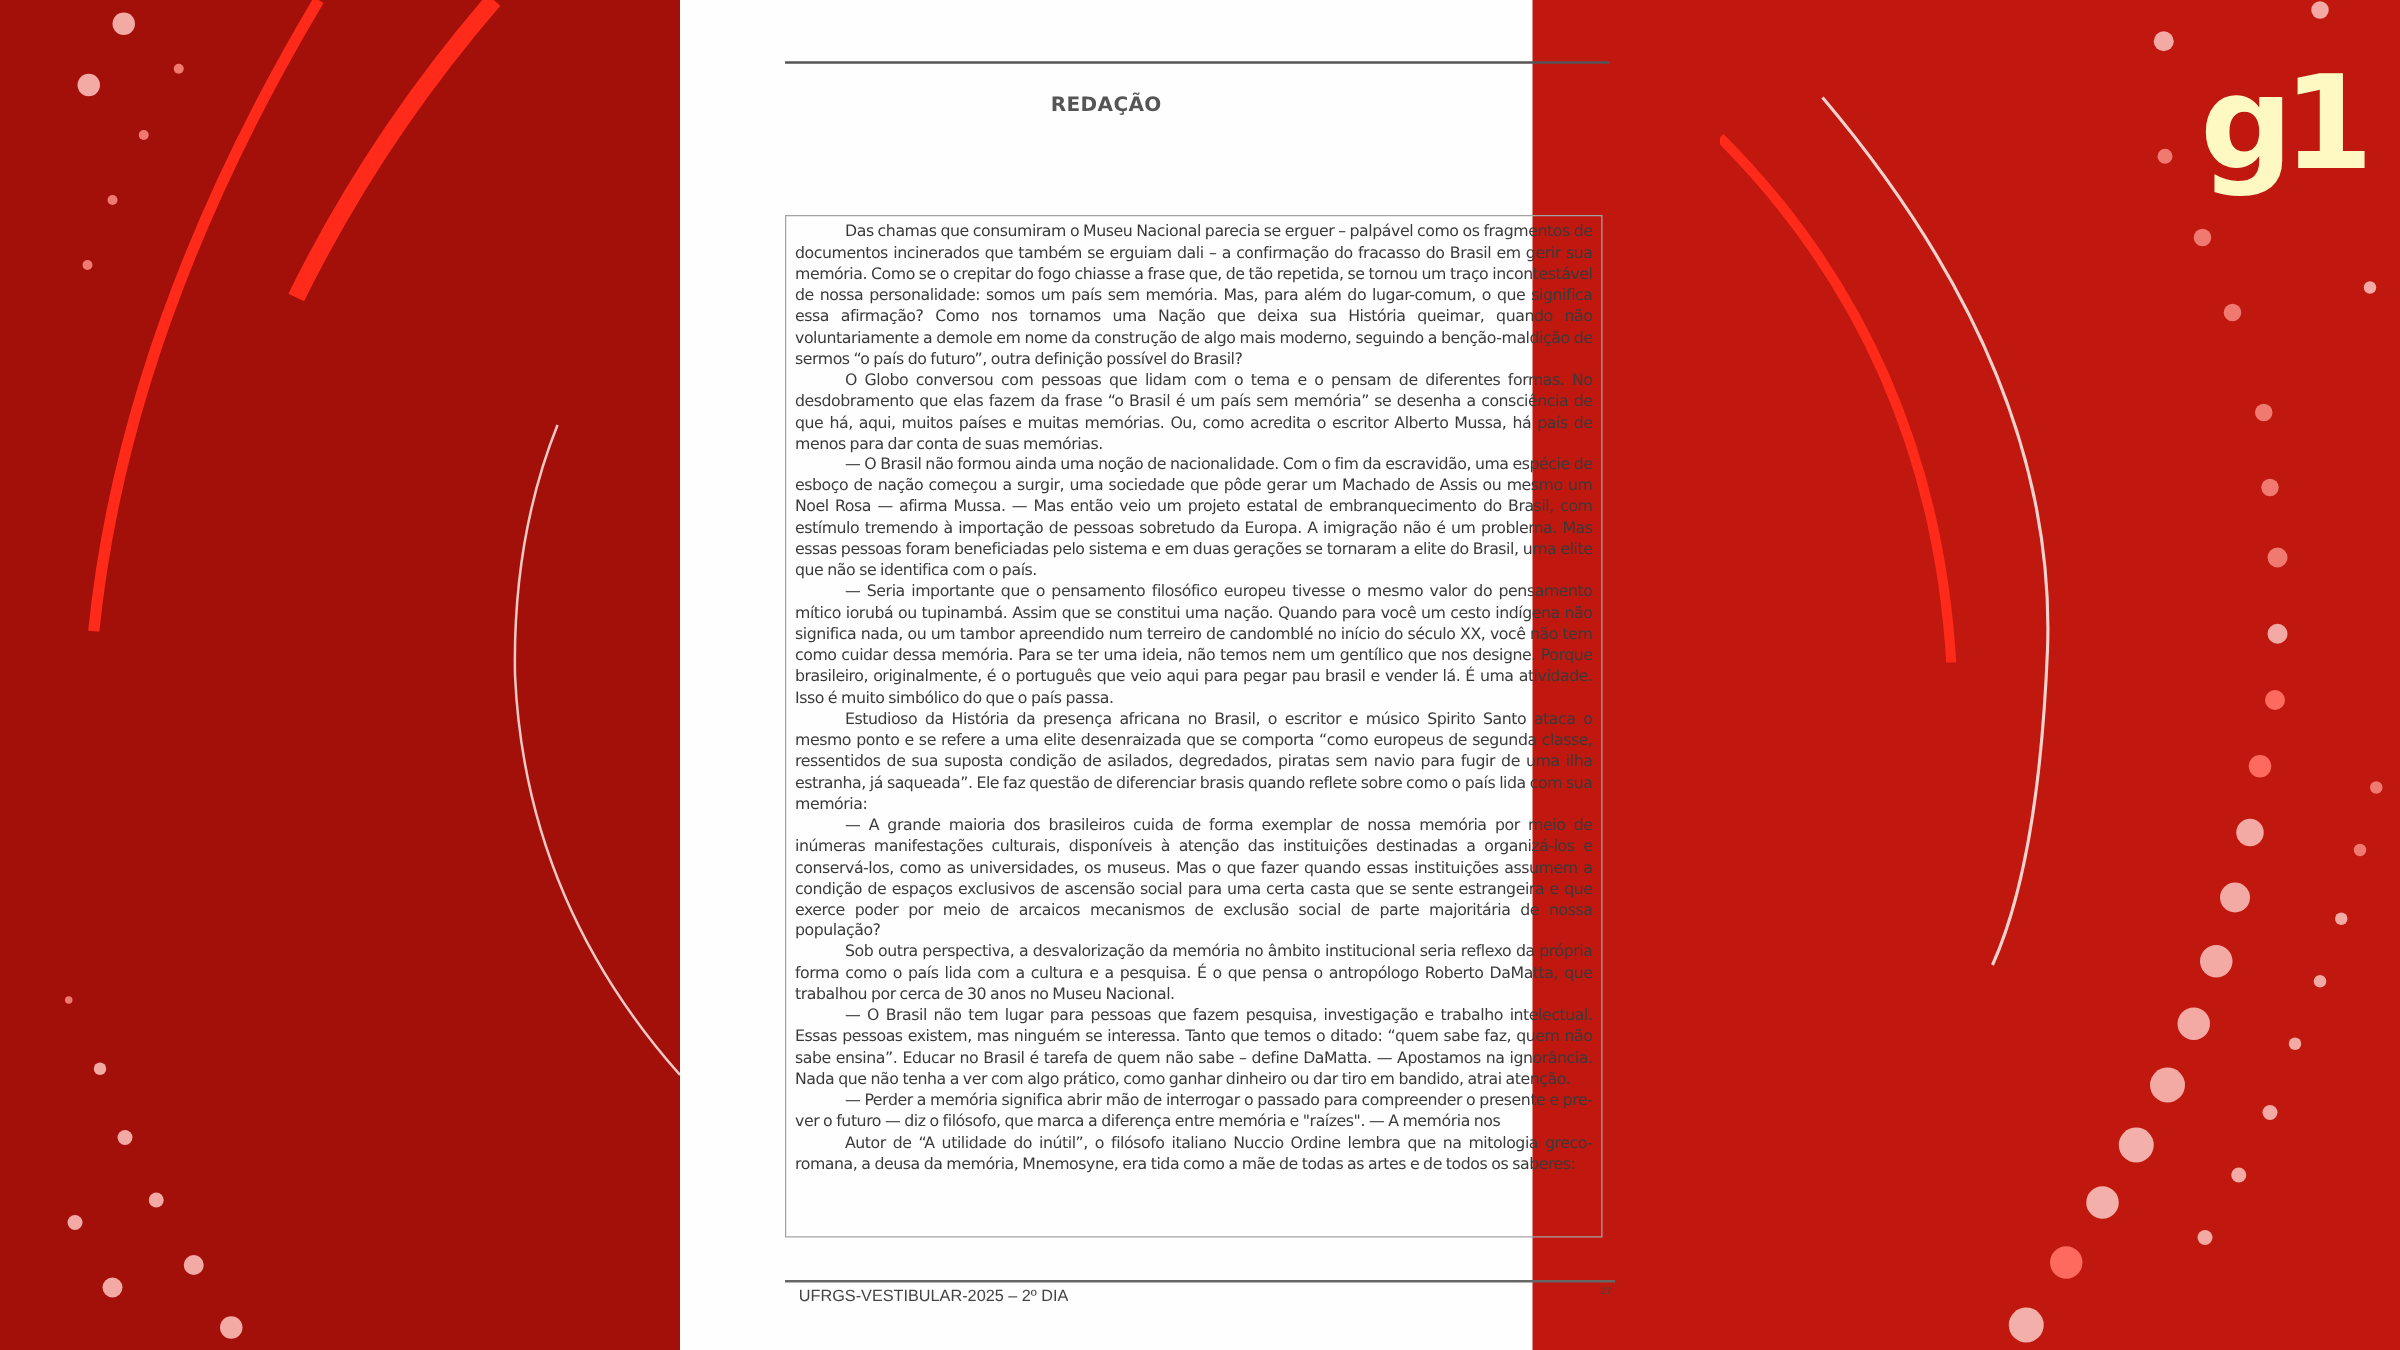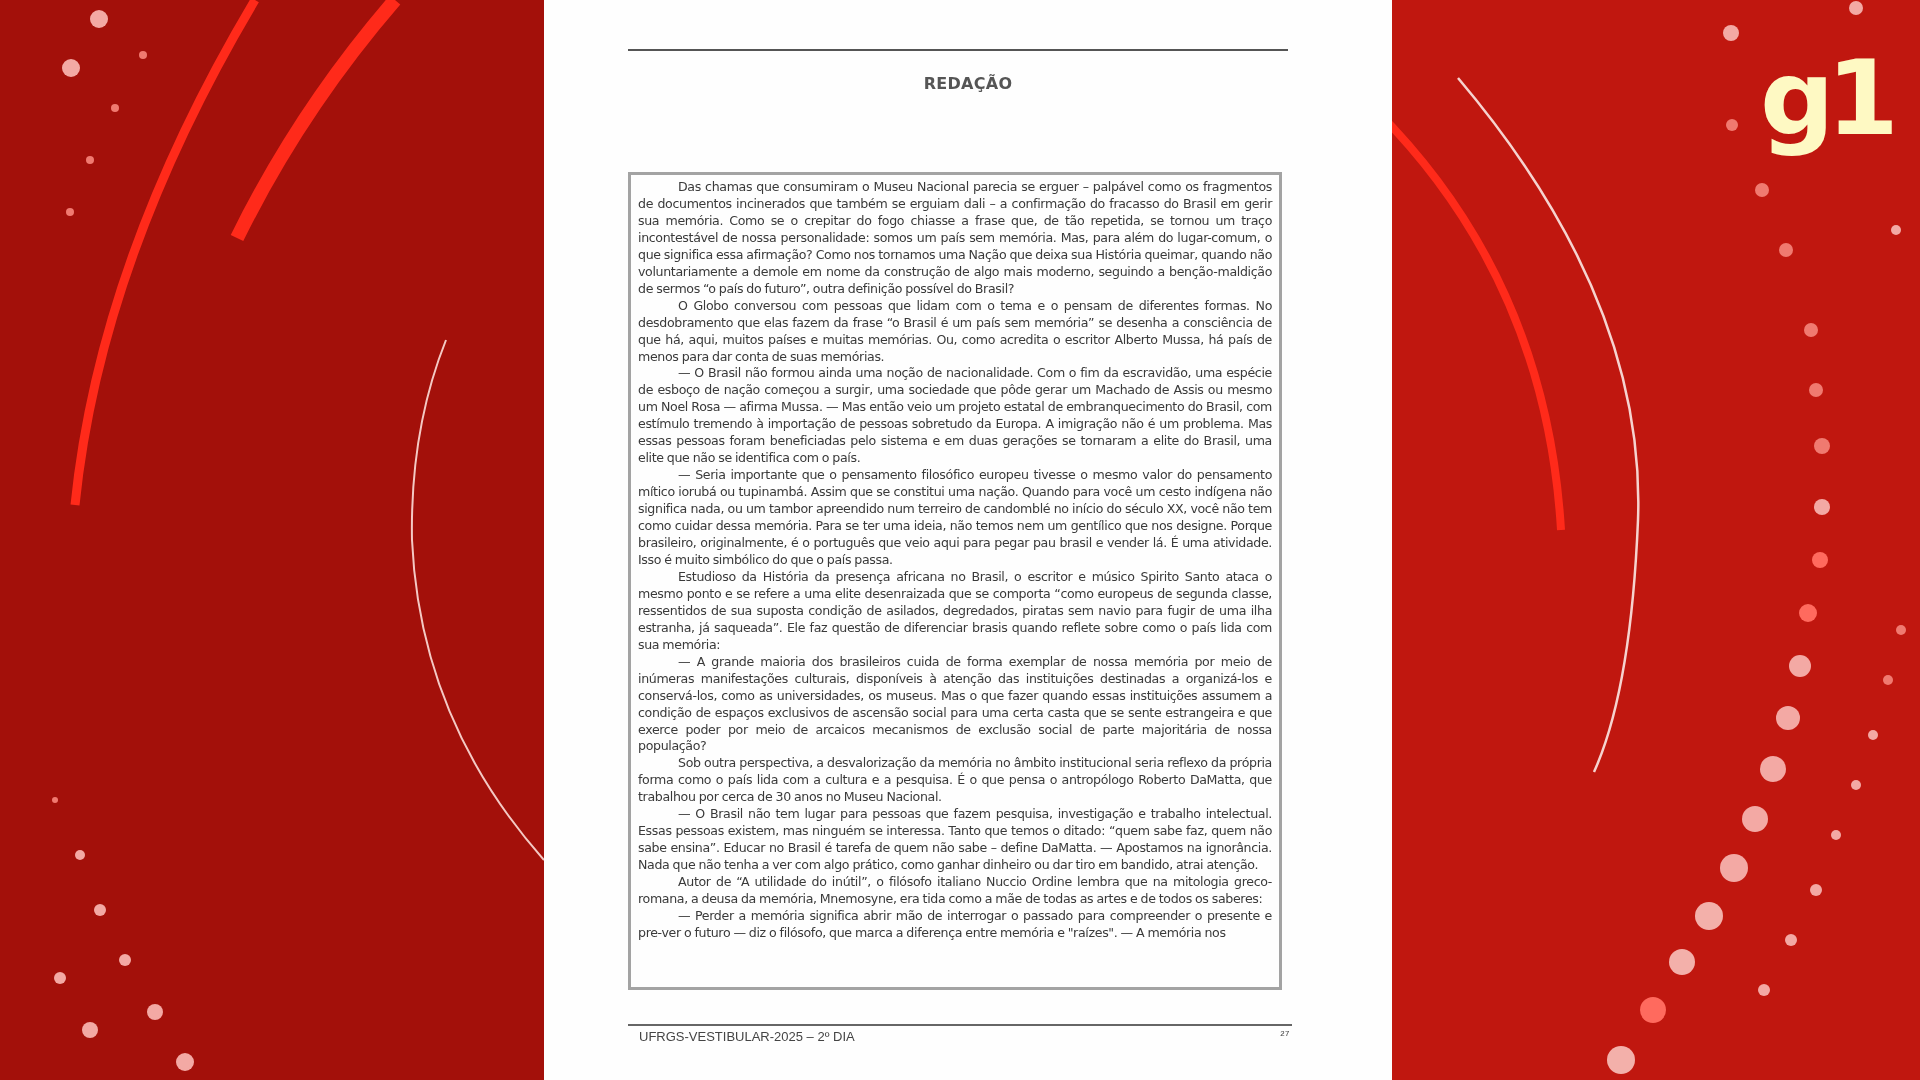--- a/index.html
+++ b/index.html
@@ -1,25 +1,25 @@
 <!DOCTYPE html>
 <html><head>
 <meta charset="utf-8">
 <style>
   html,body{margin:0;padding:0;}
   body{width:1920px;height:1080px;position:relative;overflow:hidden;background:#c0170f;font-family:"Liberation Sans",sans-serif;}
   .bg-left{position:absolute;left:0;top:0;width:544px;height:1080px;background:#a3100a;overflow:hidden;}
   .bg-right{position:absolute;left:1376px;top:0;width:544px;height:1080px;background:#c0170f;overflow:hidden;}
   .deco{position:absolute;left:0;top:0;}
-  .page{position:absolute;left:544px;top:0;width:848px;height:1080px;background:#fefefe;}
+  .page{position:absolute;left:544px;top:0;width:682px;height:1080px;background:#fefefe;}
   .page-rule-top{position:absolute;left:84px;top:49px;width:660px;height:2px;background:#555;}
   .title{position:absolute;left:0;top:74px;width:100%;text-align:center;font-family:"DejaVu Sans",sans-serif;font-weight:bold;font-size:16px;color:#555;letter-spacing:0.3px;}
   .intro{position:absolute;left:84px;top:116px;width:660px;font-family:"DejaVu Sans",sans-serif;font-size:13.2px;line-height:17px;color:#333;text-align:justify;text-indent:40px;}
   .intro b{color:#333;}
-  .textbox{position:absolute;left:84px;top:172px;width:654px;height:818px;border:3px solid #a3a3a3;box-sizing:border-box;padding:4px 7px;overflow:hidden;}
+  .textbox{position:absolute;left:84px;top:172px;width:654px;height:818px;border:1px solid #a3a3a3;box-sizing:border-box;padding:4px 7px;overflow:hidden;}
   .para{font-family:"DejaVu Sans",sans-serif;font-size:12.6px;line-height:16.95px;color:#3a3a3a;text-align:justify;text-indent:40px;margin:0;letter-spacing:-0.35px;word-spacing:-0.5px;}
   .footer-rule{position:absolute;left:84px;top:1024px;width:664px;height:2px;background:#666;}
   .footer-left{position:absolute;left:95px;top:1029px;font-family:"Liberation Sans",sans-serif;font-size:13px;color:#444;}
   .footer-right{position:absolute;left:736px;top:1029px;font-family:Liberation Mono, monospace;font-size:8px;color:#444;}
   .logo{position:absolute;left:1760px;top:46px;font-family:"DejaVu Sans",sans-serif;font-weight:bold;font-size:104px;color:#fef9c3;letter-spacing:-8px;line-height:1;}
 </style>
 </head>
 <body>
 
 <div class="bg-left">
@@ -89,20 +89,20 @@
 
   <div class="textbox">
     <p class="para">Das chamas que consumiram o Museu Nacional parecia se erguer – palpável como os fragmentos de documentos incinerados que também se erguiam dali – a confirmação do fracasso do Brasil em gerir sua memória. Como se o crepitar do fogo chiasse a frase que, de tão repetida, se tornou um traço incontestável de nossa personalidade: somos um país sem memória. Mas, para além do lugar-comum, o que significa essa afirmação? Como nos tornamos uma Nação que deixa sua História queimar, quando não voluntariamente a demole em nome da construção de algo mais moderno, seguindo a benção-maldição de sermos “o país do futuro”, outra definição possível do Brasil?</p>
     <p class="para">O Globo conversou com pessoas que lidam com o tema e o pensam de diferentes formas. No desdobramento que elas fazem da frase “o Brasil é um país sem memória” se desenha a consciência de que há, aqui, muitos países e muitas memórias. Ou, como acredita o escritor Alberto Mussa, há país de menos para dar conta de suas memórias.</p>
     <p class="para">— O Brasil não formou ainda uma noção de nacionalidade. Com o fim da escravidão, uma espécie de esboço de nação começou a surgir, uma sociedade que pôde gerar um Machado de Assis ou mesmo um Noel Rosa — afirma Mussa. — Mas então veio um projeto estatal de embranquecimento do Brasil, com estímulo tremendo à importação de pessoas sobretudo da Europa. A imigração não é um problema. Mas essas pessoas foram beneficiadas pelo sistema e em duas gerações se tornaram a elite do Brasil, uma elite que não se identifica com o país.</p>
     <p class="para">— Seria importante que o pensamento filosófico europeu tivesse o mesmo valor do pensamento mítico iorubá ou tupinambá. Assim que se constitui uma nação. Quando para você um cesto indígena não significa nada, ou um tambor apreendido num terreiro de candomblé no início do século XX, você não tem como cuidar dessa memória. Para se ter uma ideia, não temos nem um gentílico que nos designe. Porque brasileiro, originalmente, é o português que veio aqui para pegar pau brasil e vender lá. É uma atividade. Isso é muito simbólico do que o país passa.</p>
     <p class="para">Estudioso da História da presença africana no Brasil, o escritor e músico Spirito Santo ataca o mesmo ponto e se refere a uma elite desenraizada que se comporta “como europeus de segunda classe, ressentidos de sua suposta condição de asilados, degredados, piratas sem navio para fugir de uma ilha estranha, já saqueada”. Ele faz questão de diferenciar brasis quando reflete sobre como o país lida com sua memória:</p>
     <p class="para">— A grande maioria dos brasileiros cuida de forma exemplar de nossa memória por meio de inúmeras manifestações culturais, disponíveis à atenção das instituições destinadas a organizá-los e conservá-los, como as universidades, os museus. Mas o que fazer quando essas instituições assumem a condição de espaços exclusivos de ascensão social para uma certa casta que se sente estrangeira e que exerce poder por meio de arcaicos mecanismos de exclusão social de parte majoritária de nossa população?</p>
     <p class="para">Sob outra perspectiva, a desvalorização da memória no âmbito institucional seria reflexo da própria forma como o país lida com a cultura e a pesquisa. É o que pensa o antropólogo Roberto DaMatta, que trabalhou por cerca de 30 anos no Museu Nacional.</p>
     <p class="para">— O Brasil não tem lugar para pessoas que fazem pesquisa, investigação e trabalho intelectual. Essas pessoas existem, mas ninguém se interessa. Tanto que temos o ditado: “quem sabe faz, quem não sabe ensina”. Educar no Brasil é tarefa de quem não sabe – define DaMatta. — Apostamos na ignorância. Nada que não tenha a ver com algo prático, como ganhar dinheiro ou dar tiro em bandido, atrai atenção.</p>
+    <p class="para">— Perder a memória significa abrir mão de interrogar o passado para compreender o presente e pre-ver o futuro — diz o filósofo, que marca a diferença entre memória e "raízes". — A memória nos</p>
     <p class="para">Autor de “A utilidade do inútil”, o filósofo italiano Nuccio Ordine lembra que na mitologia greco-romana, a deusa da memória, Mnemosyne, era tida como a mãe de todas as artes e de todos os saberes:</p>
-    <p class="para">— Perder a memória significa abrir mão de interrogar o passado para compreender o presente e pre-ver o futuro — diz o filósofo, que marca a diferença entre memória e "raízes". — A memória nos</p>
   </div>
 
   <div class="footer-rule"></div>
   <div class="footer-left">UFRGS-VESTIBULAR-2025 – 2º DIA</div>
   <div class="footer-right">27</div>
 </div>
 
 </body></html>

